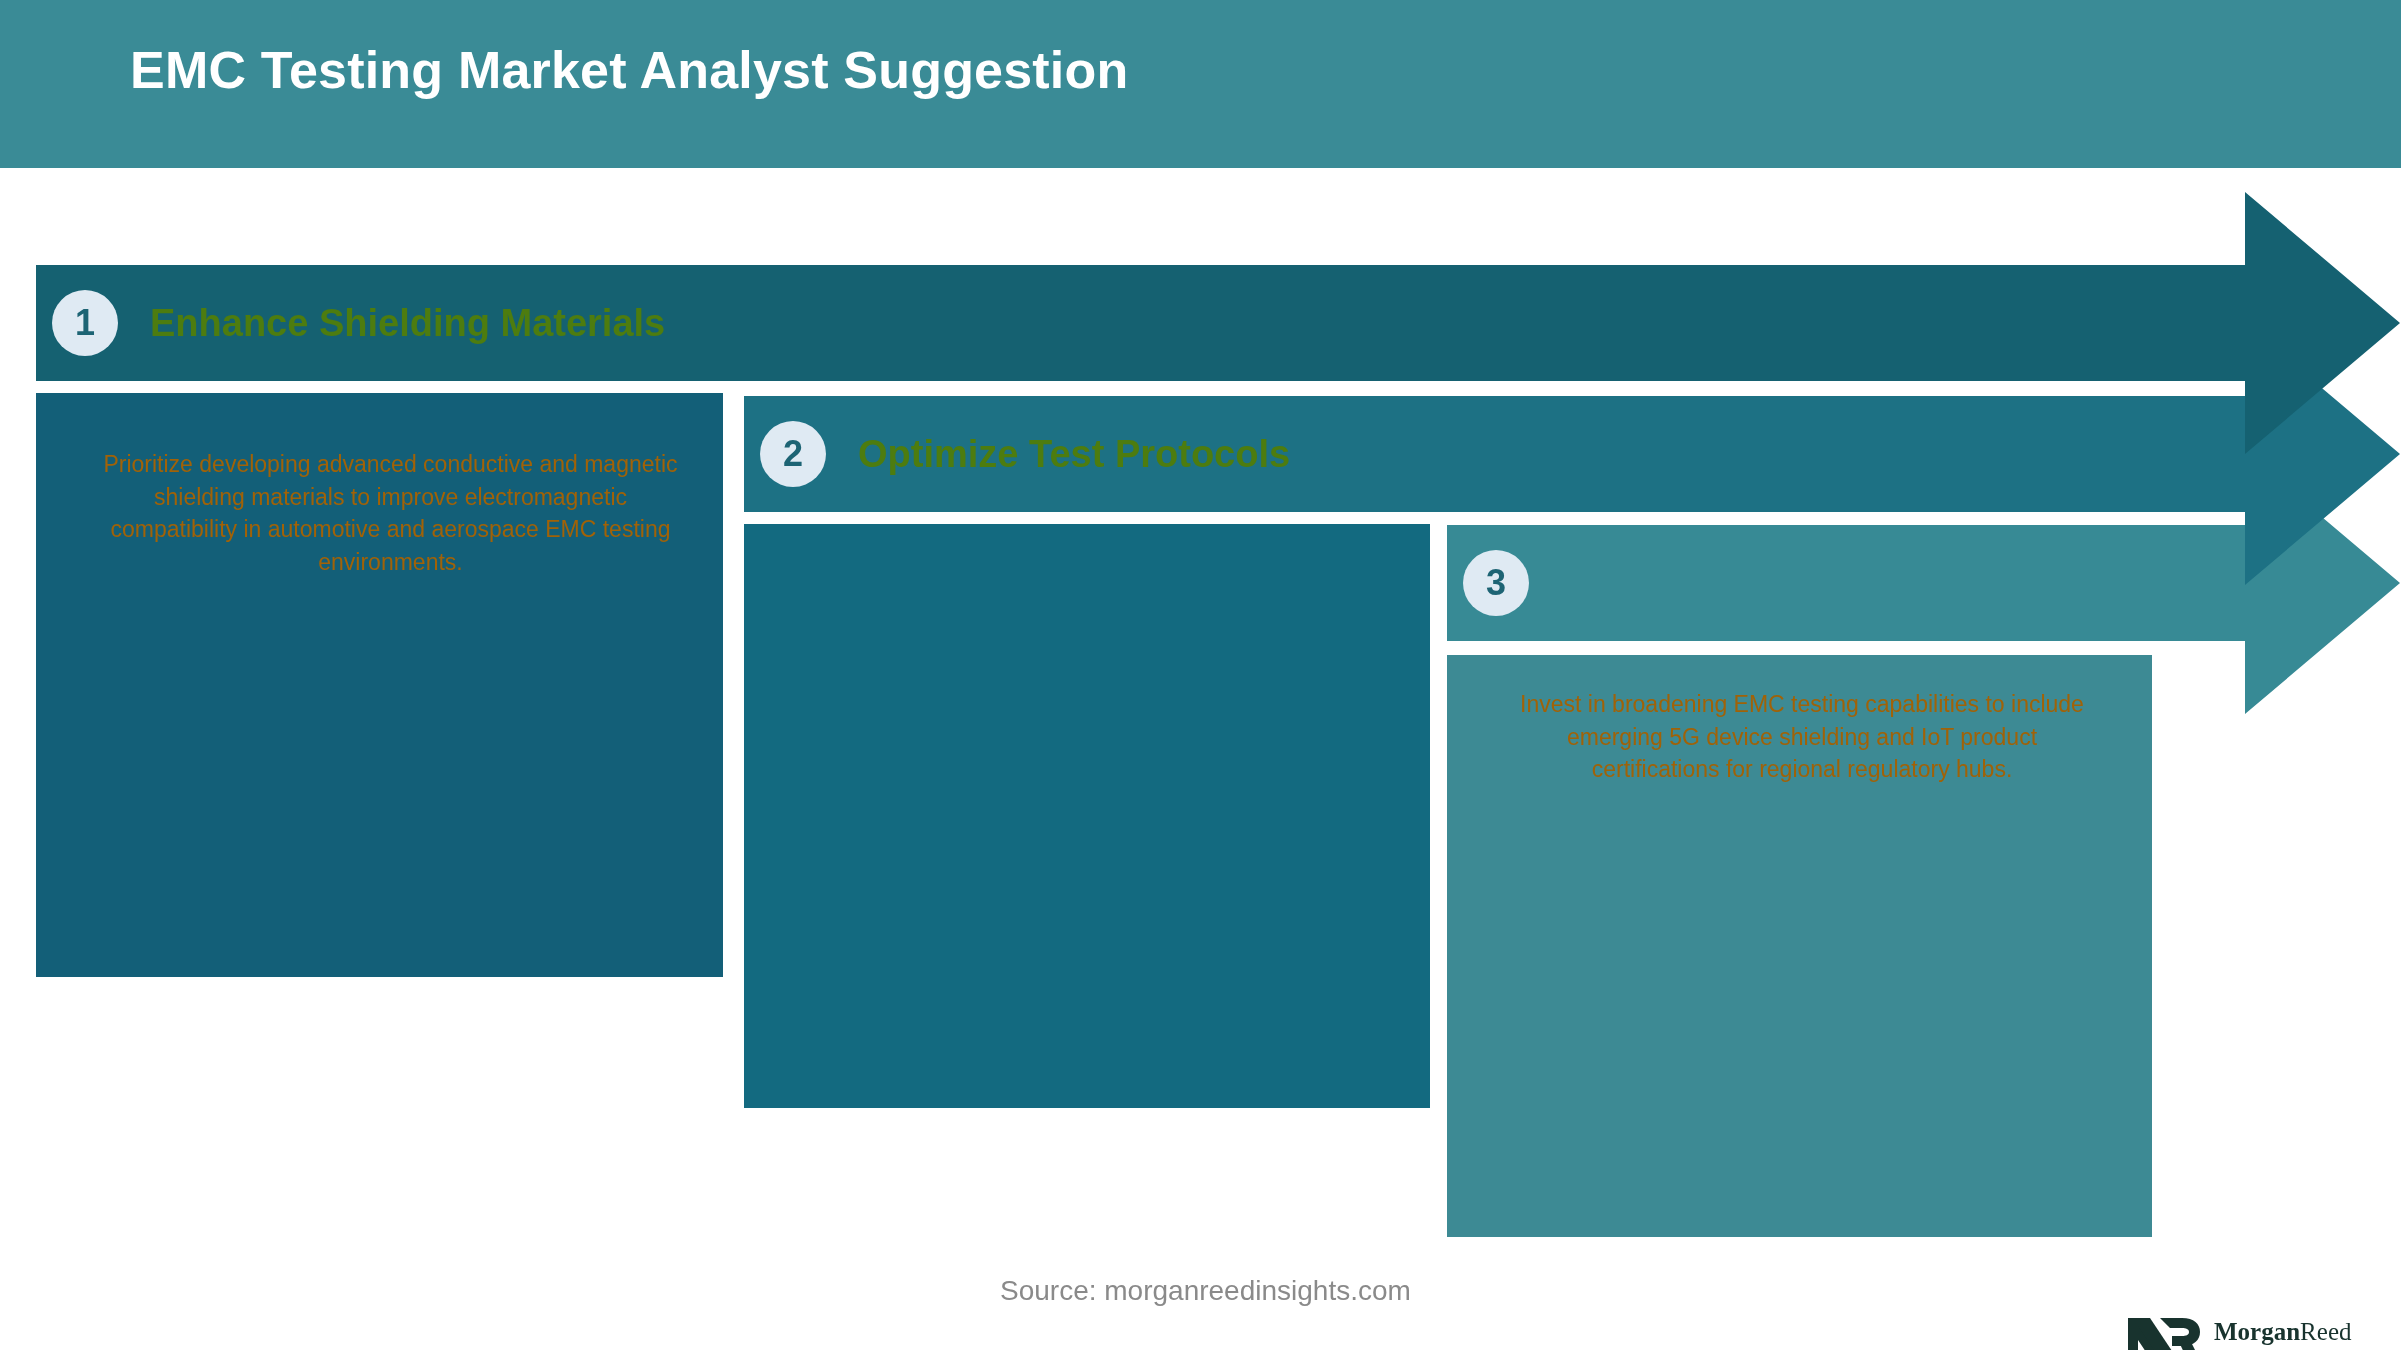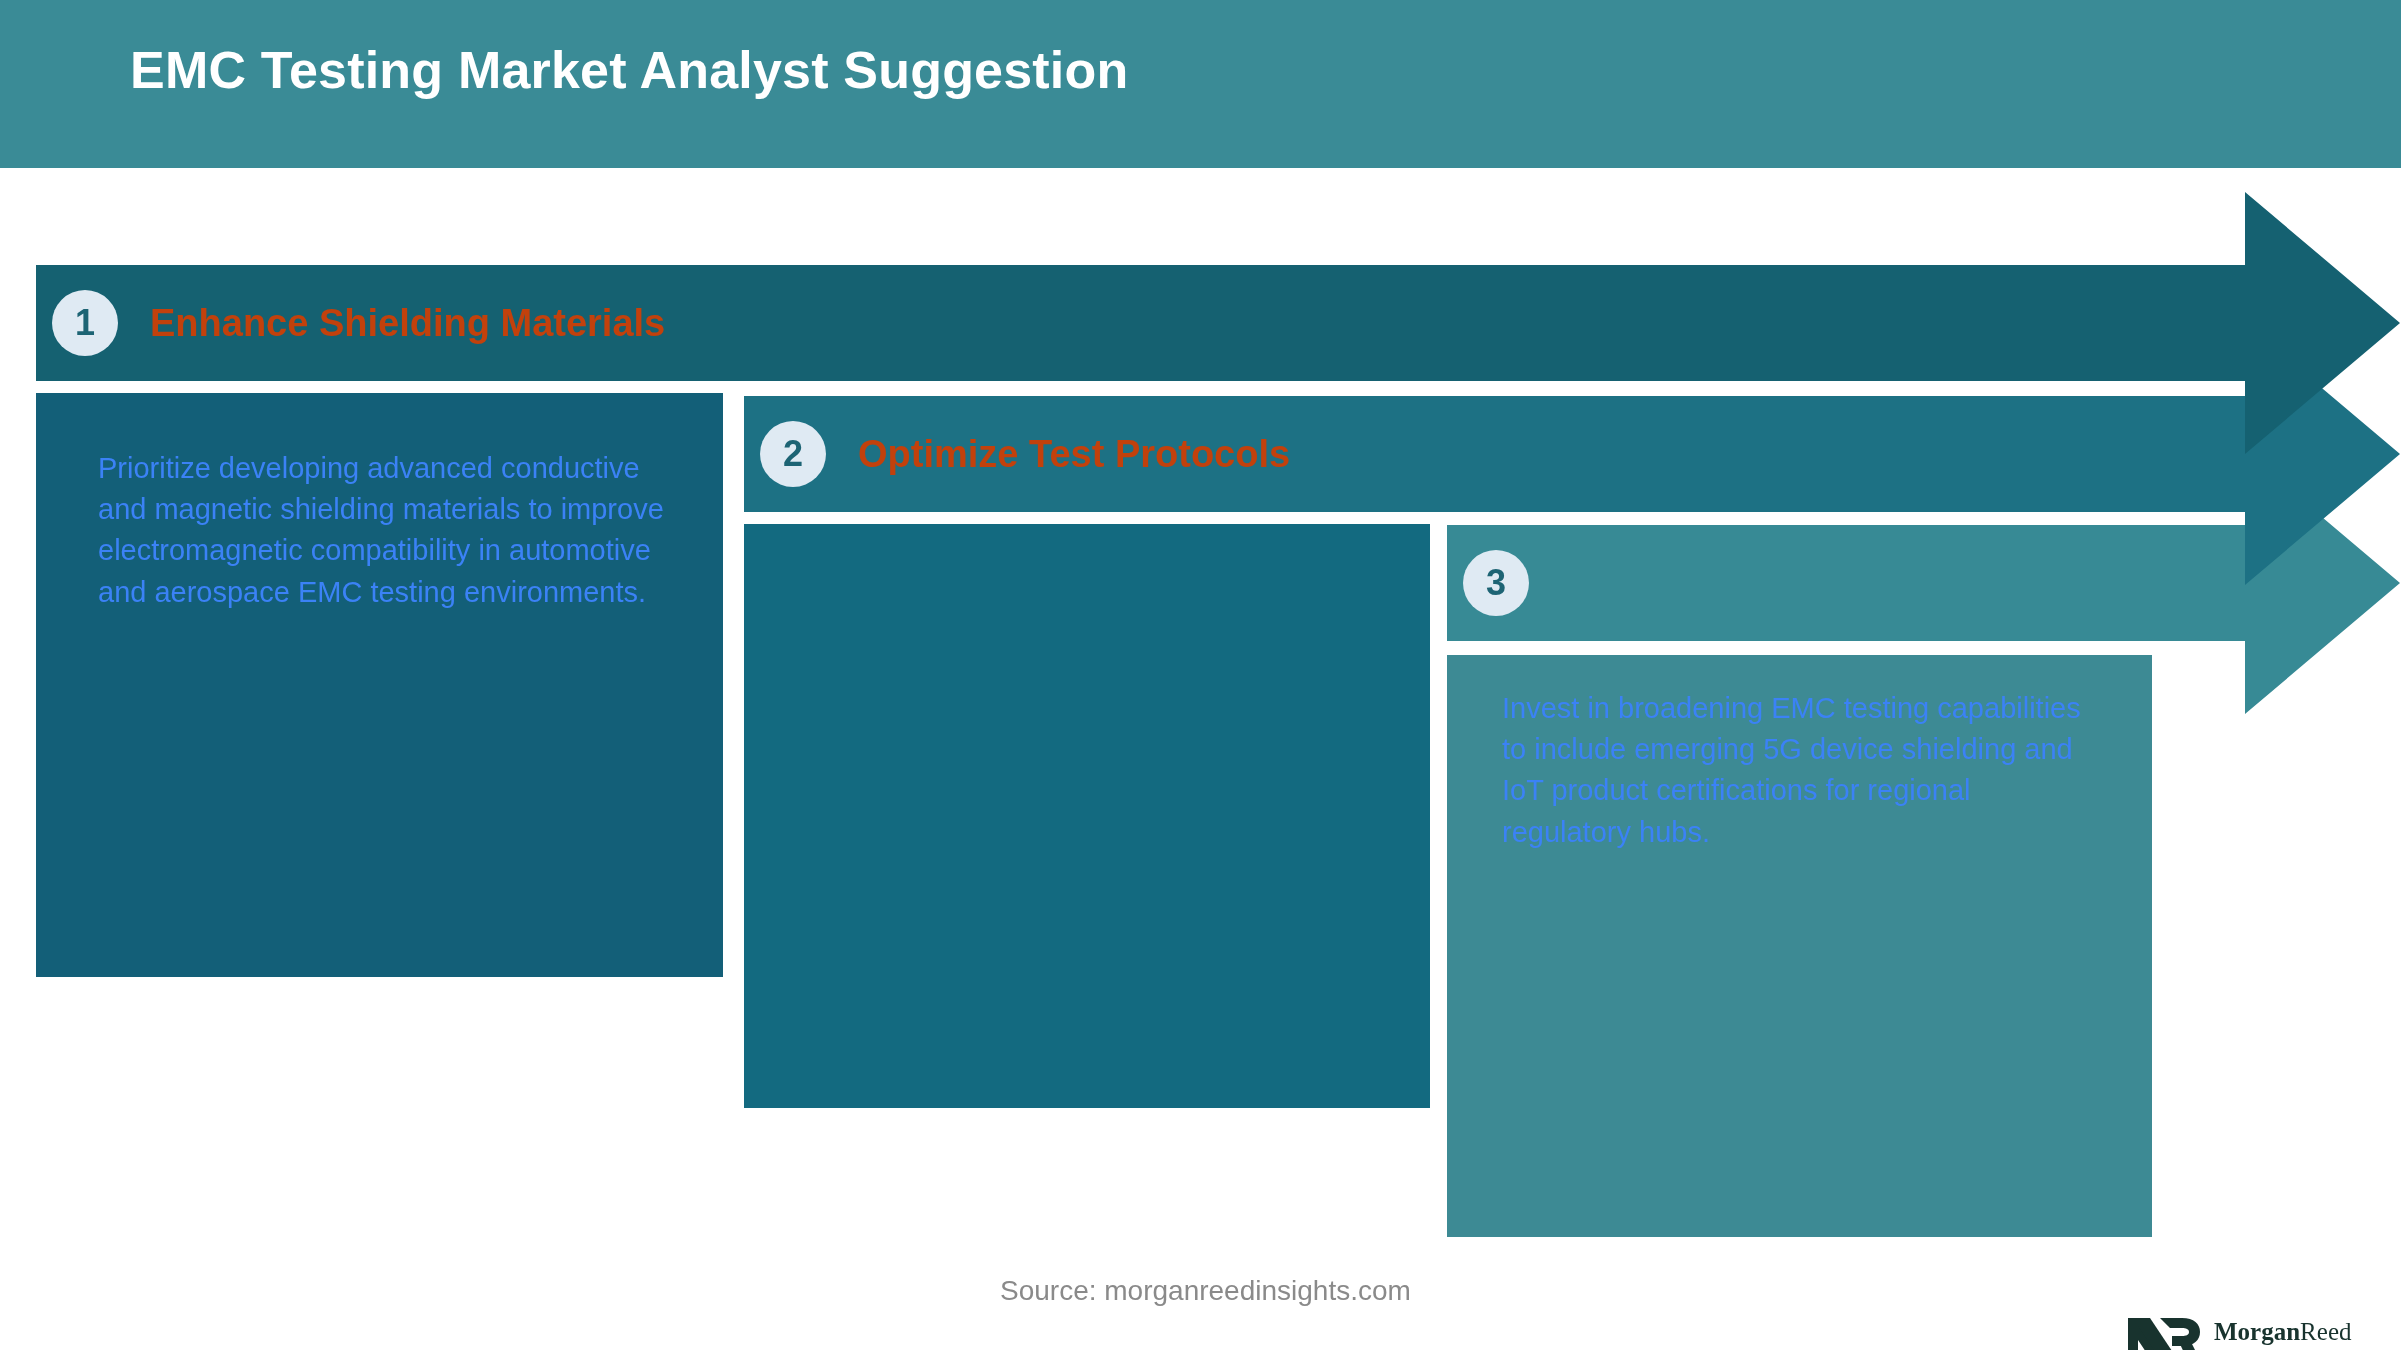--- a/index.html
+++ b/index.html
@@ -56,28 +56,29 @@
     justify-content:center;
     font-size:36px;
     font-weight:600;
     color:#1d6474;
     flex:0 0 auto;
   }
   .arrow-title {
     margin-left:32px;
     font-size:38px;
     font-weight:bold;
-    color:#c2410c;
+    color:#4d7c0f;
     white-space:nowrap;
   }
   .body-text {
     position:absolute;
-    color:#3b82f6;
-    font-size:29px;
+    color:#a16207;
+    font-size:23px;
     line-height:1.42;
+    text-align:center;
   }
 
   
   #source-text {
     position:absolute;
     left:1000px; top:1275px;
     font-size:28px;
     color:#8a8a8a;
     white-space:nowrap;
   }

